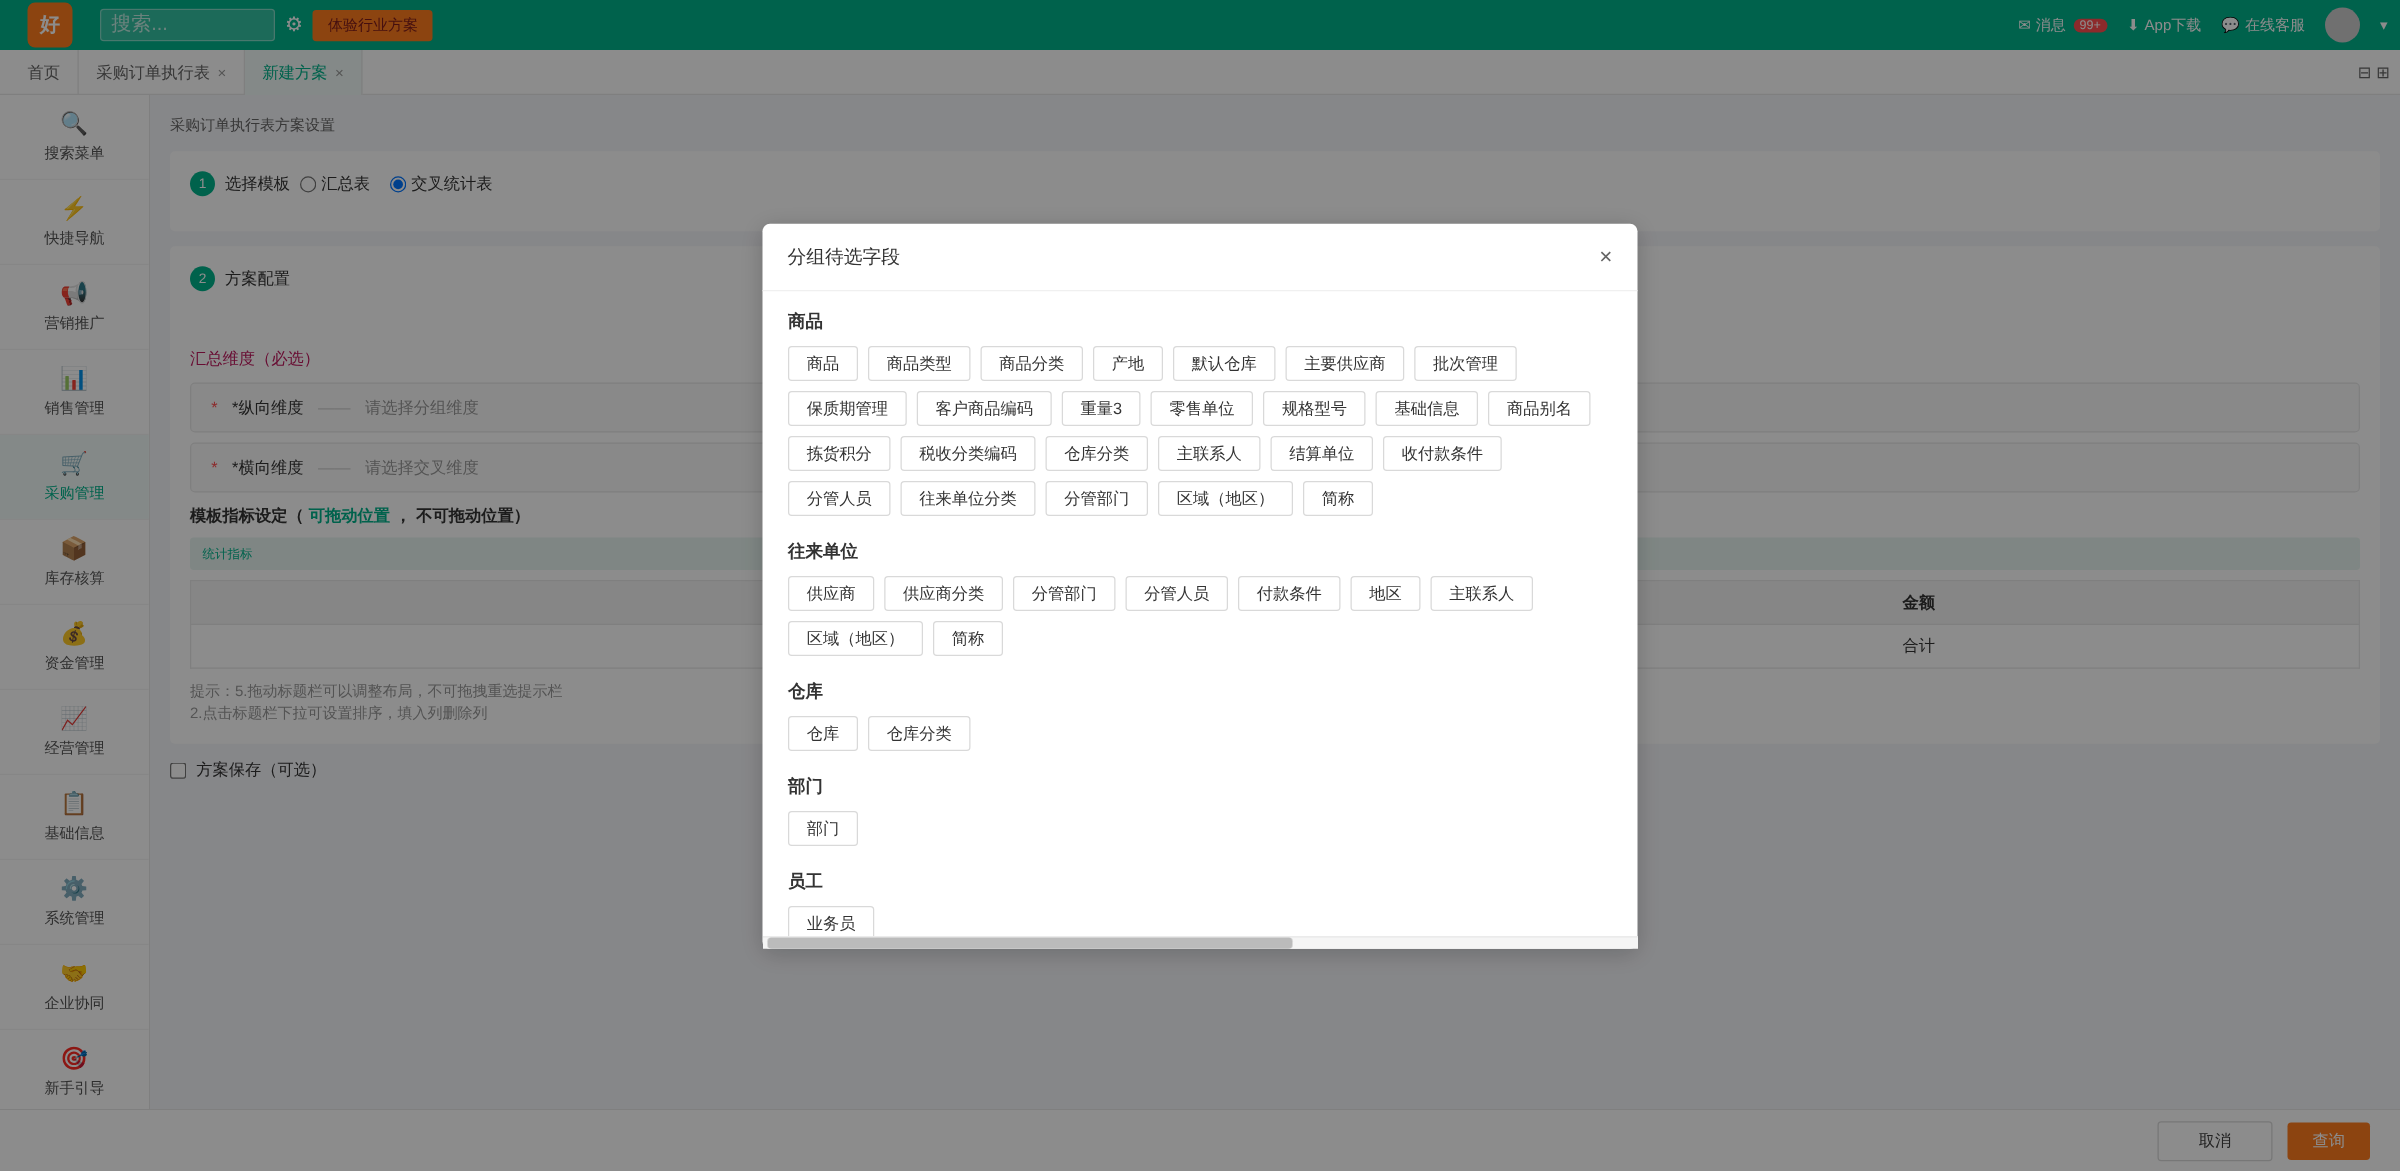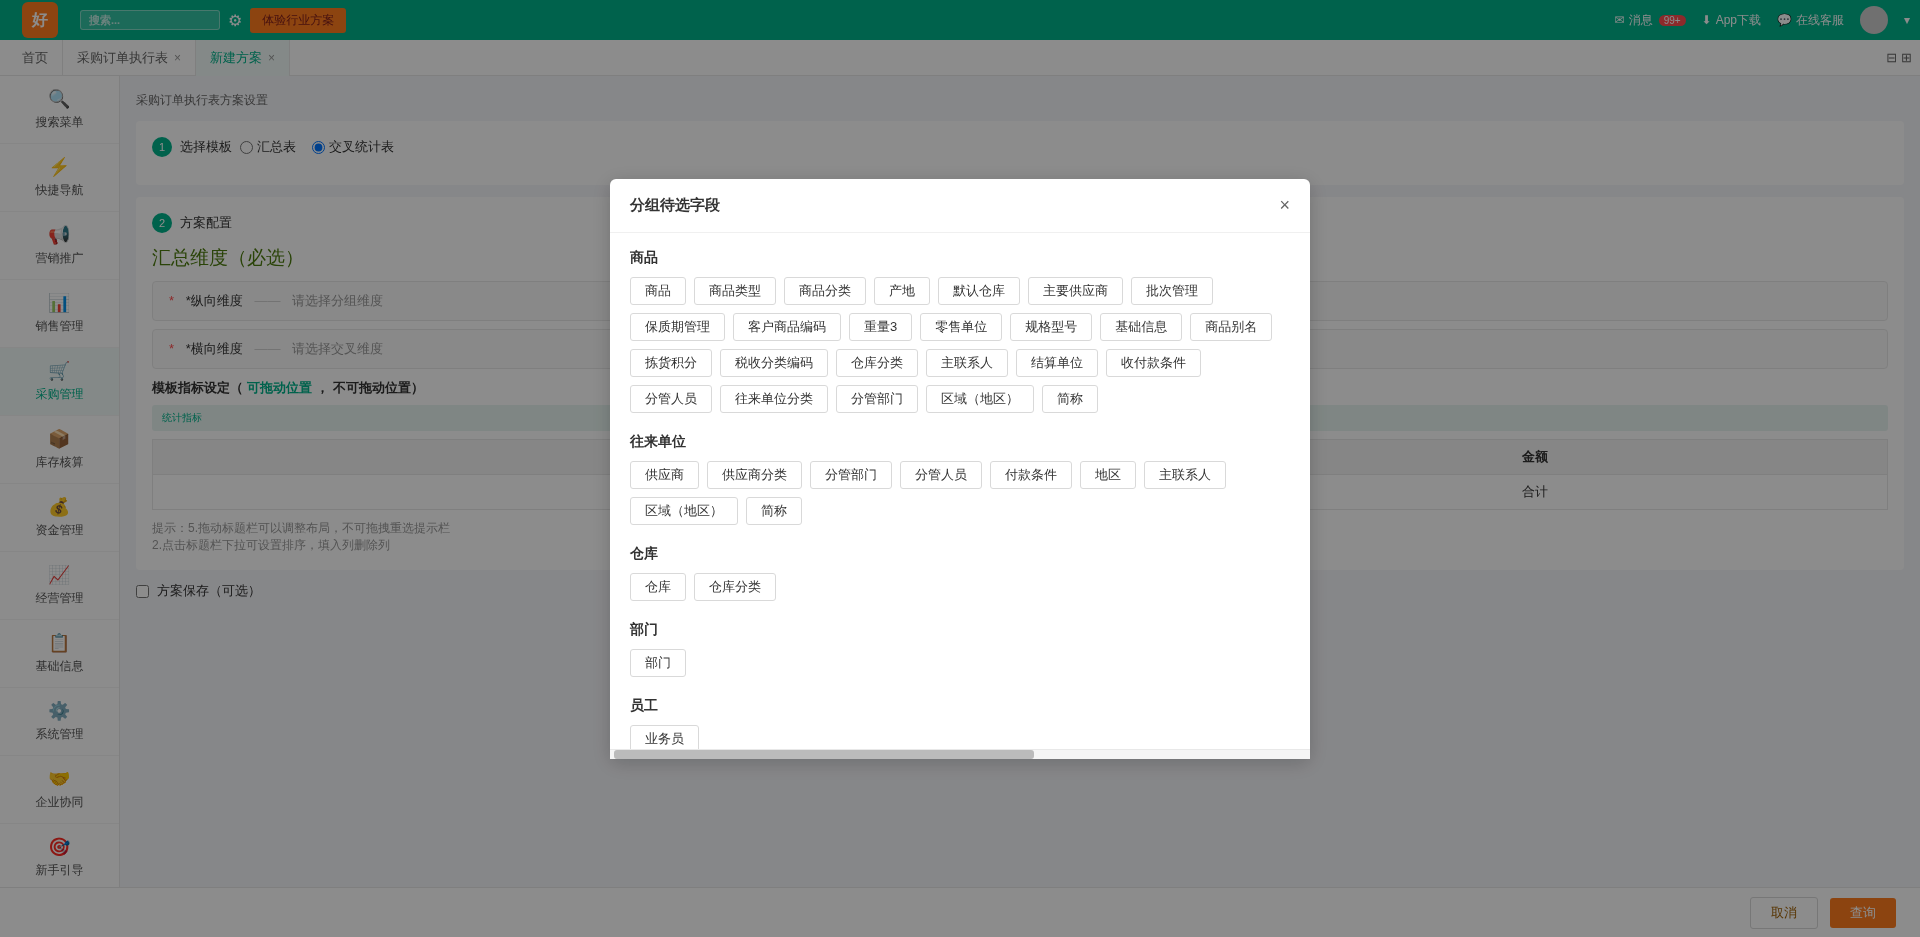--- a/index.html
+++ b/index.html
@@ -31,23 +31,22 @@
       display: flex; align-items: center; justify-content: center;
       color: white; font-weight: bold; font-size: 16px;
     }
     .top-bar-search {
       background: rgba(255,255,255,0.2);
       border: 1px solid rgba(255,255,255,0.4);
       border-radius: 3px;
       color: white;
       padding: 3px 8px;
       width: 140px;
-      font-size: 11px;
+      font-size: 16px;
       outline: none;
-      font-weight: bold;
     }
     .top-bar-search::placeholder { color: rgba(255,255,255,0.7); }
     .top-bar .gear-btn {
       margin-left: 8px;
       color: white;
       cursor: pointer;
       font-size: 16px;
     }
     .top-bar .experience-btn {
       margin-left: 8px;
@@ -180,21 +179,21 @@
       width: 20px; height: 20px;
       display: flex; align-items: center; justify-content: center;
       font-size: 11px;
       flex-shrink: 0;
     }
 
     .radio-group { display: flex; gap: 16px; align-items: center; font-size: 13px; }
     .radio-item { display: flex; gap: 4px; align-items: center; cursor: pointer; }
 
     .config-row { display: flex; align-items: center; gap: 8px; margin-bottom: 10px; }
-    .config-label { color: #4d7c0f; font-size: 19px; min-width: 80px; }
+    .config-label { color: #be185d; font-size: 13px; min-width: 80px; margin-top: 33px; }
     .config-value { color: #999; font-size: 13px; }
 
     .dimension-row {
       background: #fafafa;
       border: 1px solid #e8e8e8;
       border-radius: 4px;
       padding: 10px 16px;
       margin-bottom: 8px;
     }
 
@@ -214,22 +213,22 @@
       position: fixed; bottom: 0; left: 0; right: 0;
       height: 50px;
       background: #fff;
       border-top: 1px solid #e8e8e8;
       display: flex; align-items: center; justify-content: flex-end;
       padding: 0 24px;
       gap: 12px;
       z-index: 100;
     }
     .btn-cancel {
-      background: #fff; border: 1px solid #d9d9d9; color: #a16207;
-      padding: 6px 20px; border-radius: 3px; cursor: pointer; font-size: 13px;
+      background: #fff; border: 1px solid #d9d9d9; color: #404040;
+      padding: 6px 32px; border-radius: 3px; cursor: pointer; font-size: 13px;
     }
     .btn-confirm {
       background: #ff7c1e; border: none; color: white;
       padding: 6px 20px; border-radius: 3px; cursor: pointer; font-size: 13px;
     }
     .btn-settings {
       position: fixed; bottom: 10px; left: 20px;
       width: 32px; height: 32px;
       background: #f5f5f5; border: 1px solid #e8e8e8;
       border-radius: 4px; cursor: pointer;
@@ -260,21 +259,21 @@
       display: flex;
       flex-direction: column;
       box-shadow: 0 4px 20px rgba(0,0,0,0.2);
     }
     .modal-header {
       padding: 16px 20px;
       border-bottom: 1px solid #f0f0f0;
       display: flex; align-items: center; justify-content: space-between;
       flex-shrink: 0;
     }
-    .modal-title { font-size: 15px; font-weight: bold; }
+    .modal-title { font-size: 15px; font-weight: normal; }
     .modal-close { cursor: pointer; font-size: 18px; color: #666; }
     .modal-body {
       flex: 1;
       overflow-y: auto;
       padding: 16px 20px;
     }
 
     
     .field-group { margin-bottom: 20px; }
     .field-group-title { font-size: 14px; font-weight: bold; margin-bottom: 10px; }

